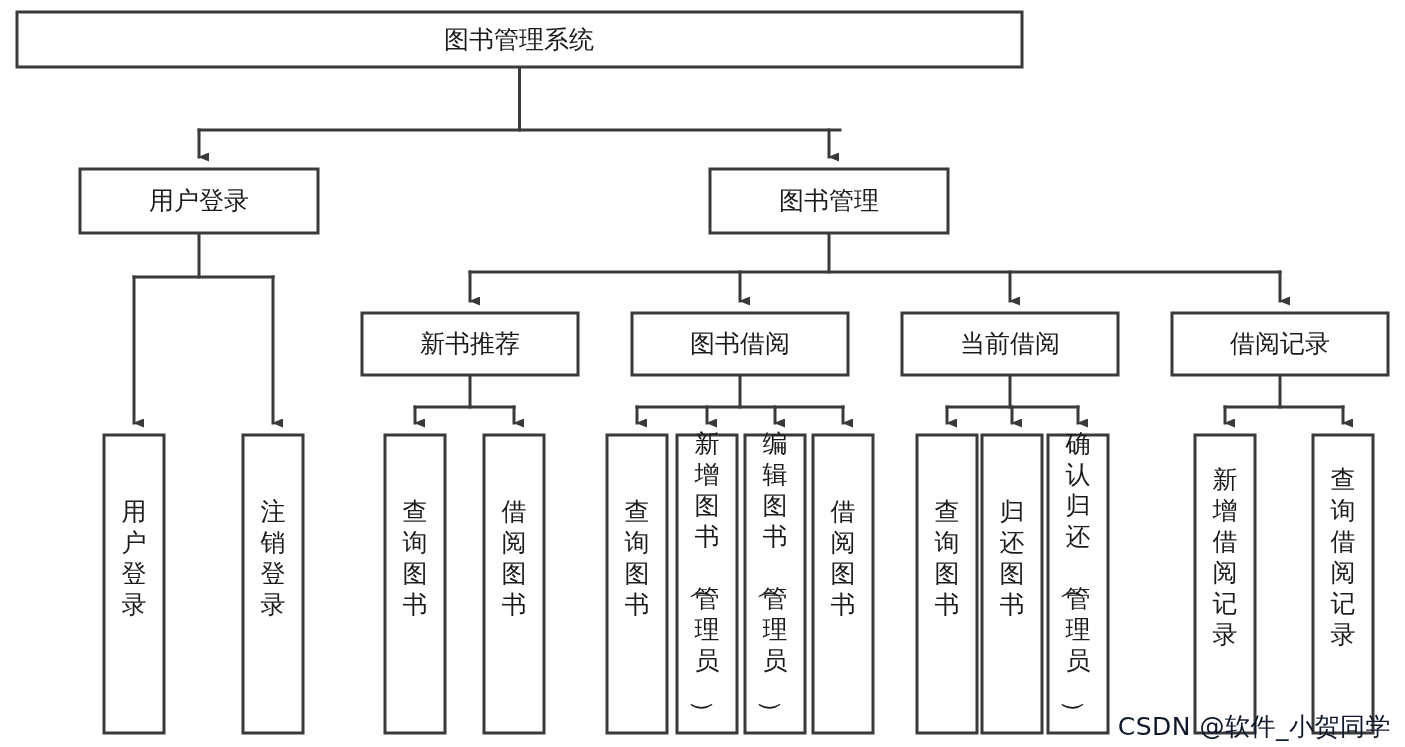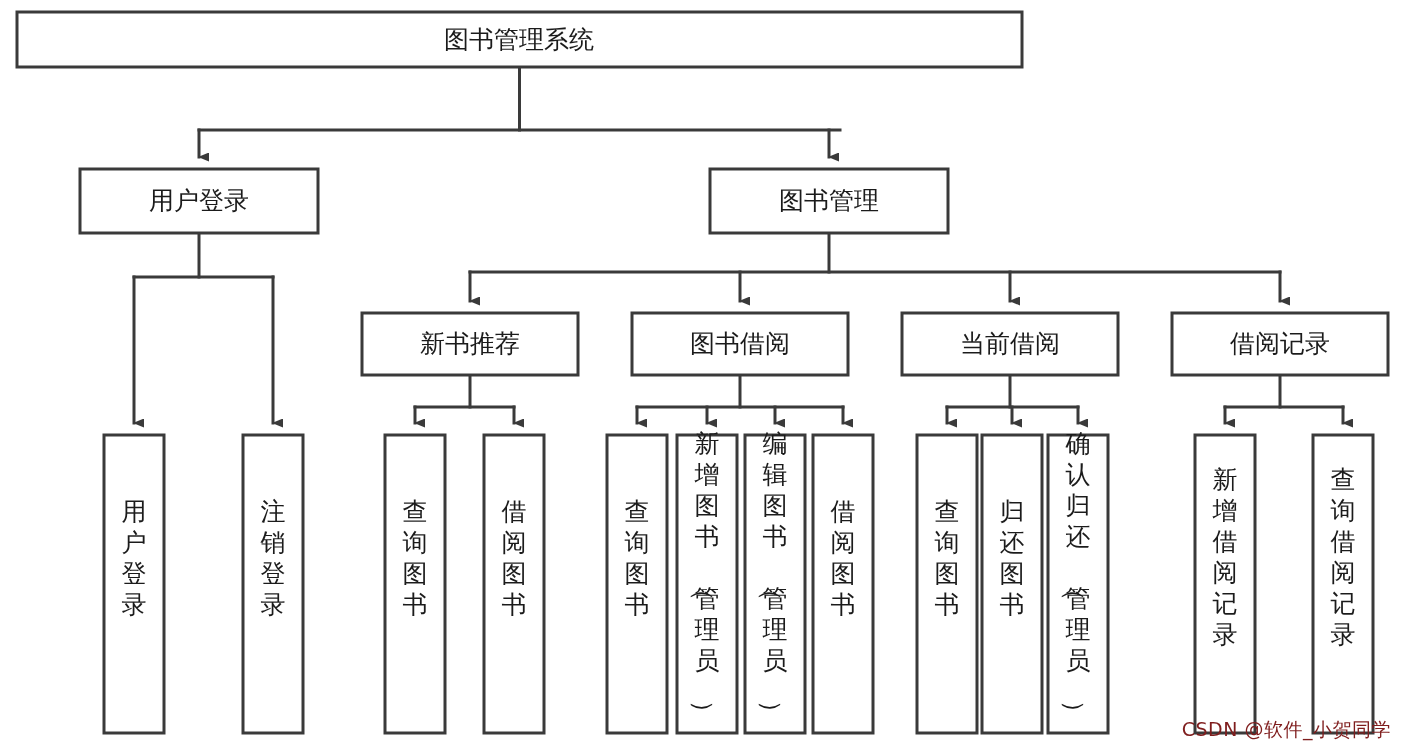--- a/index.html
+++ b/index.html
@@ -48,22 +48,22 @@
     fill: #1b1b1b;
     font-family: "DejaVu Sans", "Liberation Sans", sans-serif;
     font-size: 25px;
     text-anchor: middle;
   }
   .watermark-text {
     position: absolute;
     right: 14px;
     bottom: 4px;
     font-family: "DejaVu Sans", "Liberation Sans", sans-serif;
-    font-size: 19px;
-    color: #7f1d1d;
+    font-size: 25px;
+    color: #0f172a;
     white-space: nowrap;
     letter-spacing: 0.5px;
     pointer-events: none;
     text-align: right;
   }
 </style>
 </head>
 <body>
 
 <div id="diagram-root">

